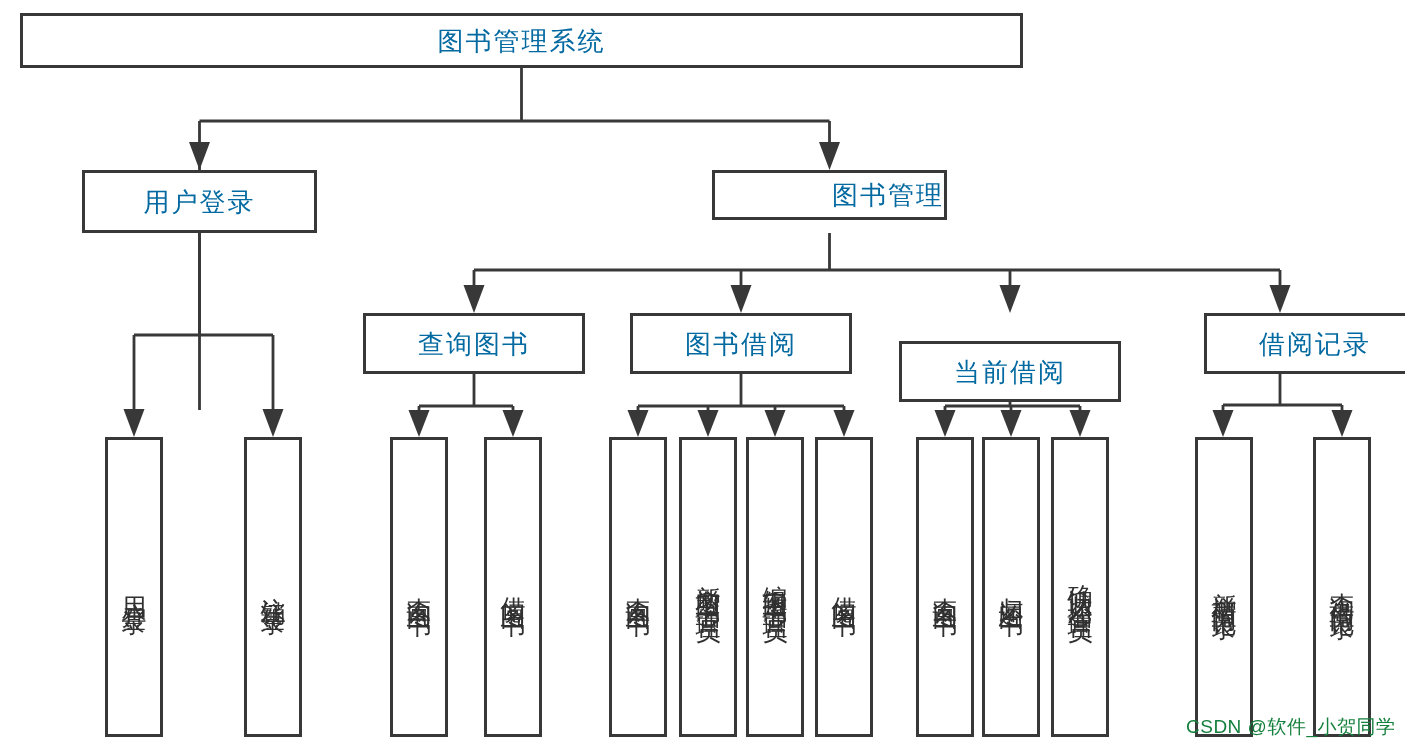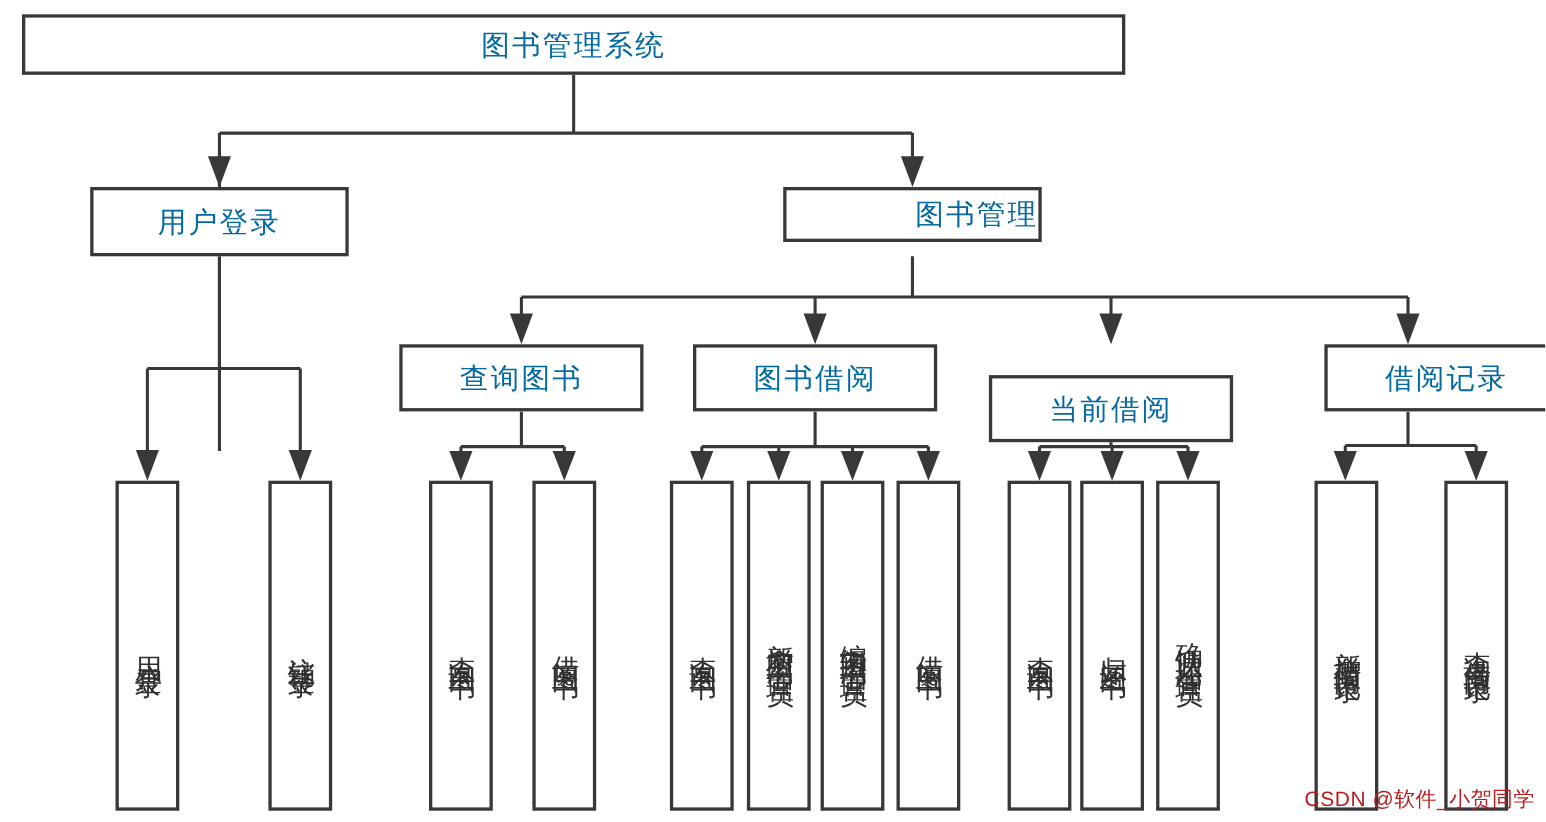--- a/index.html
+++ b/index.html
@@ -16,21 +16,21 @@
   .leaf{
     position:absolute;box-sizing:border-box;border:3px solid #383838;background:#ffffff;
     display:flex;align-items:center;justify-content:center;color:#303030;
   }
   .leaf .vtext{
     writing-mode:vertical-rl;text-orientation:mixed;
     font-size:25px;letter-spacing:5px;line-height:1;color:#303030;
   }
   .watermark{
     position:absolute;left:1186px;top:714px;width:210px;
-    font-size:19px;color:#b91c1c;letter-spacing:0.5px;white-space:nowrap;
+    font-size:19px;color:#15803d;letter-spacing:0.5px;white-space:nowrap;
   }
 </style>
 </head>
 <body>
 
 <div class="canvas">
 
   <svg class="connectors" width="1405" height="747" viewBox="0 0 1405 747">
 
     <g stroke="#383838" stroke-width="2.8" fill="none">

